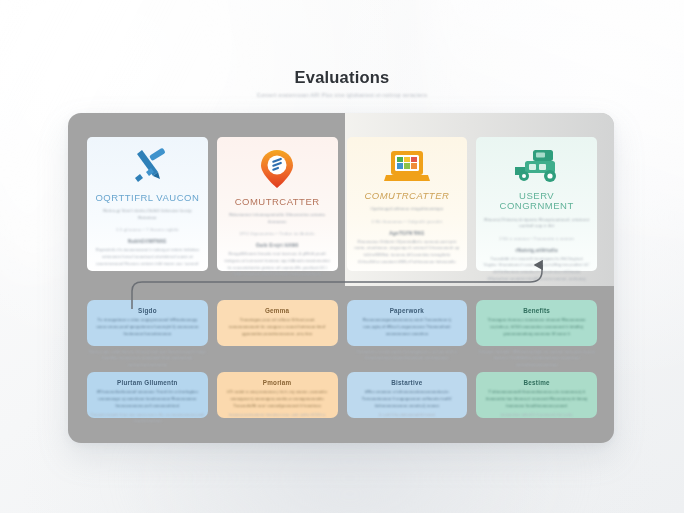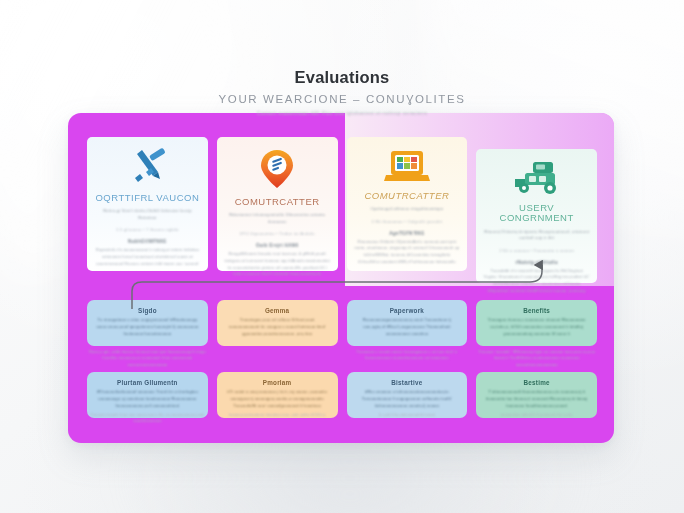--- a/index.html
+++ b/index.html
@@ -67,21 +67,21 @@
     letter-spacing: .35px;
     color: #b6bbc2;
     filter: blur(.9px);
   }
 
   
   .panel {
     position: absolute;
     left: 68px; top: 113px;
     width: 546px; height: 330px;
-    background: #d946ef;
+    background: #a3a3a3;
     border-radius: 13px;
     box-shadow:
       0 14px 32px rgba(140,147,158,.18),
       0 3px 9px rgba(140,147,158,.10);
     overflow: hidden;
   }
   
   .panel-band {
     position: absolute;
     left: 277px; top: 0; width: 269px; height: 173px;
@@ -103,21 +103,21 @@
     border-radius: 5px;
     padding: 10px 7px 8px;
     display: flex;
     flex-direction: column;
     align-items: center;
     position: relative;
   }
   .card.c1 { background: linear-gradient(180deg,#eff6fc 0%, #f7fbfe 60%, #ffffff 100%); }
   .card.c2 { background: linear-gradient(180deg,#fdf2ee 0%, #fdf8f5 60%, #ffffff 100%); }
   .card.c3 { background: linear-gradient(180deg,#fdf6e6 0%, #fefaf0 60%, #fffefb 100%); }
-  .card.c4 { background: linear-gradient(180deg,#eaf6f2 0%, #f3faf8 60%, #fbfefd 100%); margin-top: 12px; }
+  .card.c4 { background: linear-gradient(180deg,#eaf6f2 0%, #f3faf8 60%, #fbfefd 100%); }
 
   .card-icon {
     height: 46px;
     width: 100%;
     display: flex;
     align-items: center;
     justify-content: center;
     margin-bottom: 6px;
   }
   .card-title {
@@ -243,21 +243,20 @@
 </style>
 </head>
 <body>
 
 <div class="bg-streak a"></div>
 <div class="bg-streak b"></div>
 <div class="bg-streak c"></div>
 
 <div class="header">
   <div class="page-title">Evaluations</div>
-  <div class="page-subtitle">YOUR WEARCIONE – CONUƔOLITES</div>
   <div class="page-note">Consert evatemsoan ARI Plus sive iglobastest et-nottrup seraciens</div>
 </div>
 
 <div class="panel">
   <div class="panel-band"></div>
 
   <div class="cards">
 
     <div class="card c1">
       <div class="card-icon">

